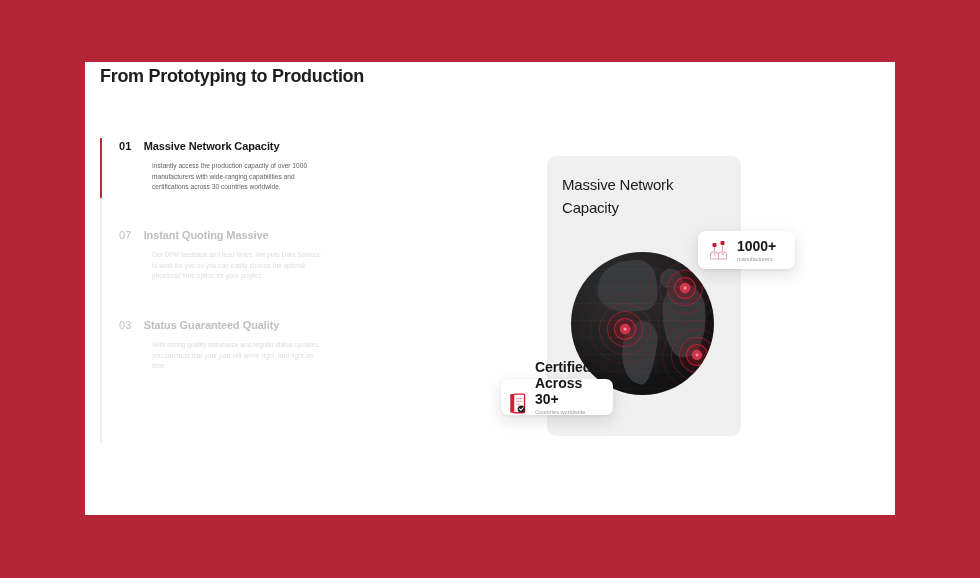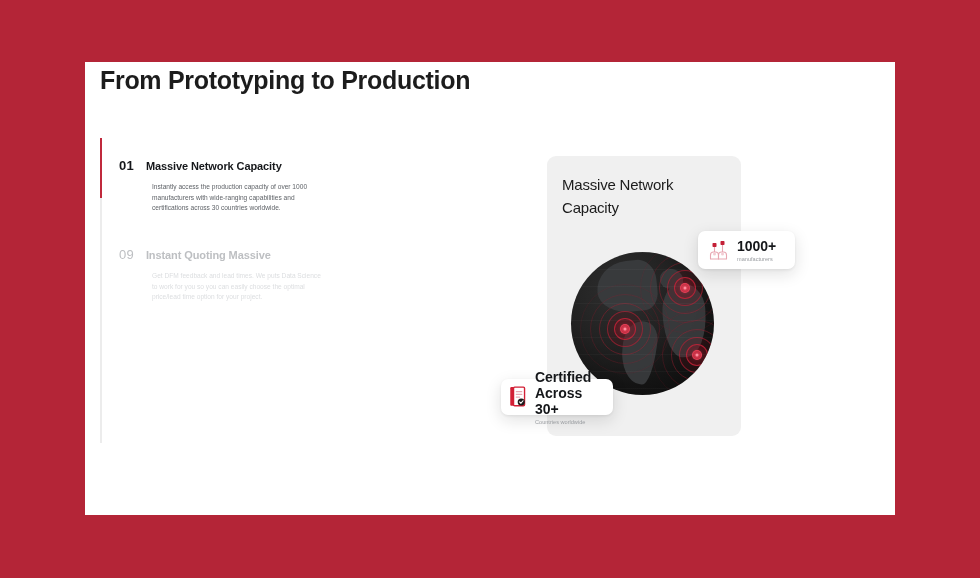--- a/index.html
+++ b/index.html
@@ -25,21 +25,21 @@
     width: 810px;
     height: 453px;
     background: #ffffff;
   }
 
   
   .page-title {
     position: absolute;
     left: 100px;
     top: 66px;
-    font-size: 25px;
+    font-size: 18px;
     font-weight: bold;
     letter-spacing: -0.3px;
     color: #1c1c1c;
     white-space: nowrap;
   }
 
   
   .steps {
     position: absolute;
     left: 100px;
@@ -73,24 +73,23 @@
   .step-1 { top: 2px; }
   .step-2 { top: 91px; }
   .step-3 { top: 181px; }
 
   .step-head {
     display: flex;
     align-items: baseline;
     gap: 12px;
   }
   .step-num {
-    font-size: 13px;
+    font-size: 11px;
     font-weight: bold;
     letter-spacing: 0.2px;
-    margin-top: 18px;
   }
   .step-title {
     font-size: 11px;
     font-weight: bold;
     letter-spacing: -0.1px;
   }
   .step-body {
     margin-top: 9px;
     margin-left: 33px;
     font-size: 6.6px;
@@ -239,20 +238,21 @@
     left: 698px; top: 231px;
     width: 97px; height: 38px;
     padding: 0 9px;
     gap: 8px;
   }
   .badge-cert {
     left: 501px; top: 379px;
     width: 112px; height: 36px;
     padding: 0 8px;
     gap: 7px;
+    align-items: flex-end;
   }
   .badge-text-main {
     font-size: 14px;
     font-weight: bold;
     color: #15171a;
     letter-spacing: -0.05px;
   }
   .badge-text-sub {
     font-size: 5.6px;
     color: #9a9da1;
@@ -287,26 +287,33 @@
   <div class="step step-1 is-active">
     <div class="step-head">
       <span class="step-num">01</span>
       <span class="step-title">Massive Network Capacity</span>
     </div>
     <div class="step-body">Instantly access the production capacity of over 1000 manufacturers with wide-ranging capabilities and certifications across 30 countries worldwide.</div>
   </div>
 
   <div class="step step-2 is-muted">
     <div class="step-head">
-      <span class="step-num">09</span>
+      <span class="step-num">07</span>
       <span class="step-title">Instant Quoting Massive</span>
     </div>
     <div class="step-body">Get DFM feedback and lead times. We puts Data Science to work for you so you can easily choose the optimal price/lead time option for your project.</div>
   </div>
 
+  <div class="step step-3 is-muted">
+    <div class="step-head">
+      <span class="step-num">03</span>
+      <span class="step-title">Status Guaranteed Quality</span>
+    </div>
+    <div class="step-body">With strong quality assurance and regular status updates, you can trust that your part will arrive right, and right on time.</div>
+  </div>
 
 </div>
 
 <div class="panel">
 
   <div class="panel-title">Massive Network Capacity</div>
 
   <div class="globe-wrap">
     <div class="globe">
       <div class="land land-na"></div>

